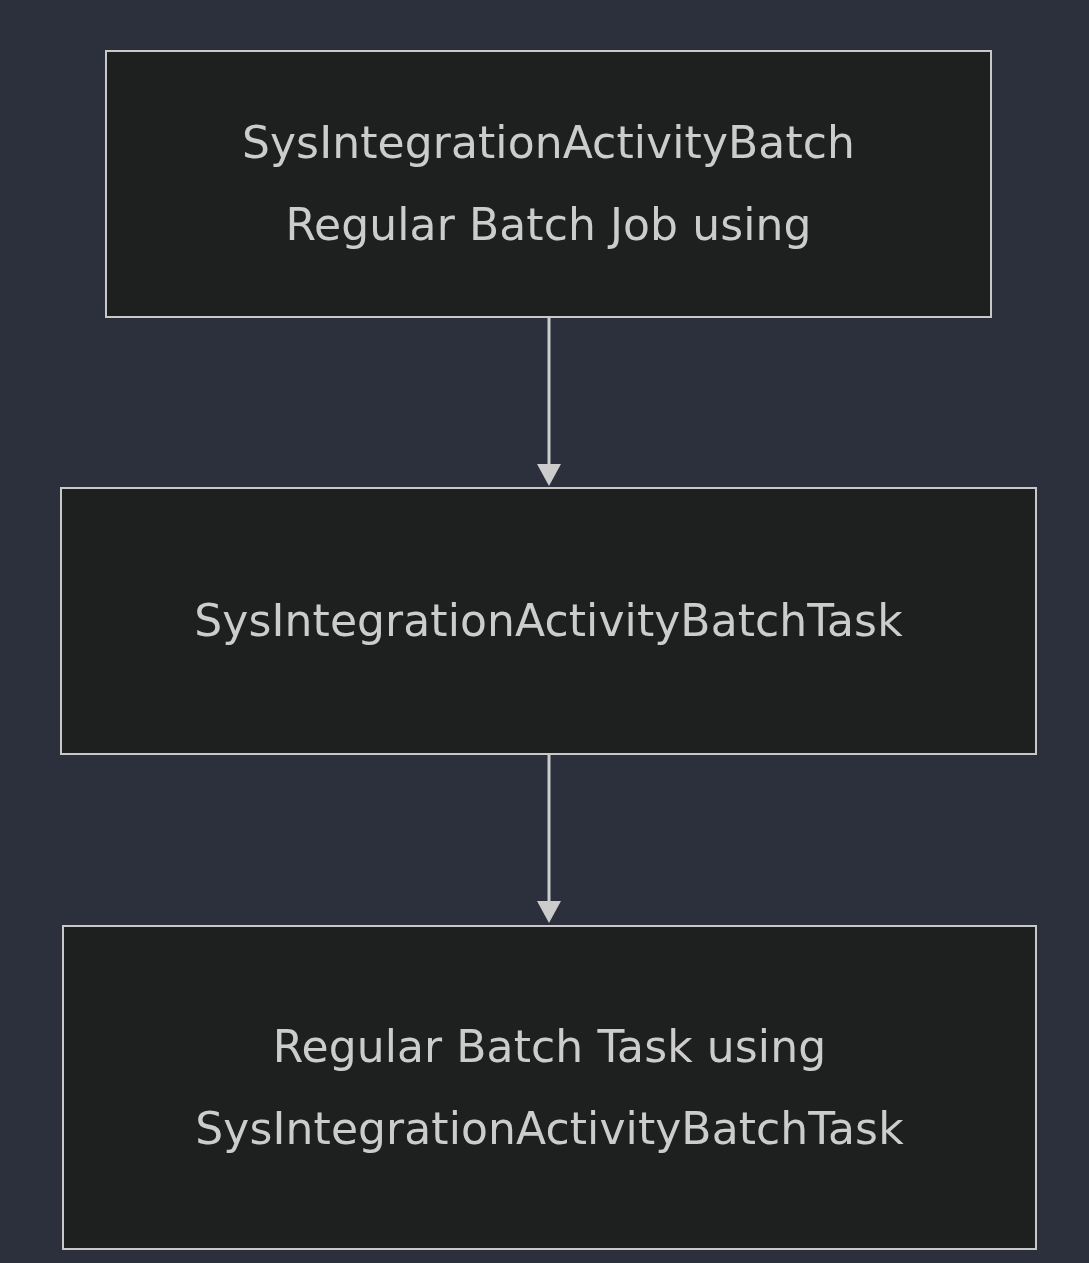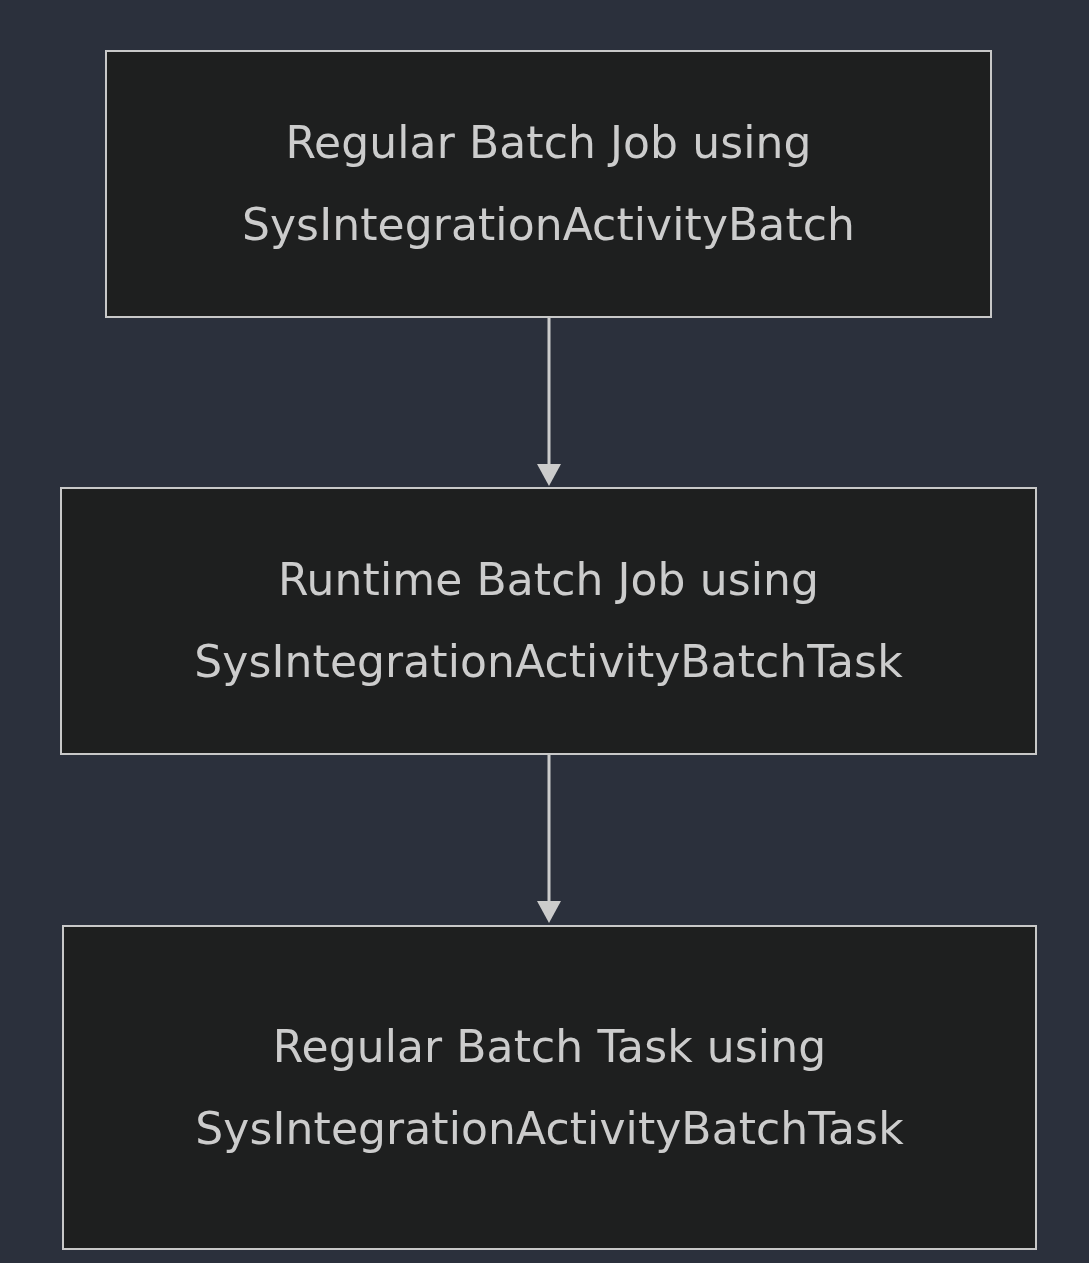--- a/index.html
+++ b/index.html
@@ -89,26 +89,25 @@
       <polygon points="537,464 561,464 549,486" fill="#cccccc"></polygon>
     </g>
 
     <g>
       <line x1="549" y1="755" x2="549" y2="903" stroke="#cccccc" stroke-width="3"></line>
       <polygon points="537,901 561,901 549,923" fill="#cccccc"></polygon>
     </g>
   </svg>
 
   <div class="node" id="node-regular-batch-job">
+    <span class="node-line">SysIntegrationActivityBatch</span>
     <span class="node-line">Regular Batch Job using</span>
-    <span class="node-line">SysIntegrationActivityBatch</span>
   </div>
 
   <div class="node" id="node-runtime-batch-job">
-    <span class="node-line">Runtime Batch Job using</span>
     <span class="node-line">SysIntegrationActivityBatchTask</span>
   </div>
 
   <div class="node" id="node-regular-batch-task">
     <span class="node-line">Regular Batch Task using</span>
     <span class="node-line">SysIntegrationActivityBatchTask</span>
   </div>
 
 </div>
 

